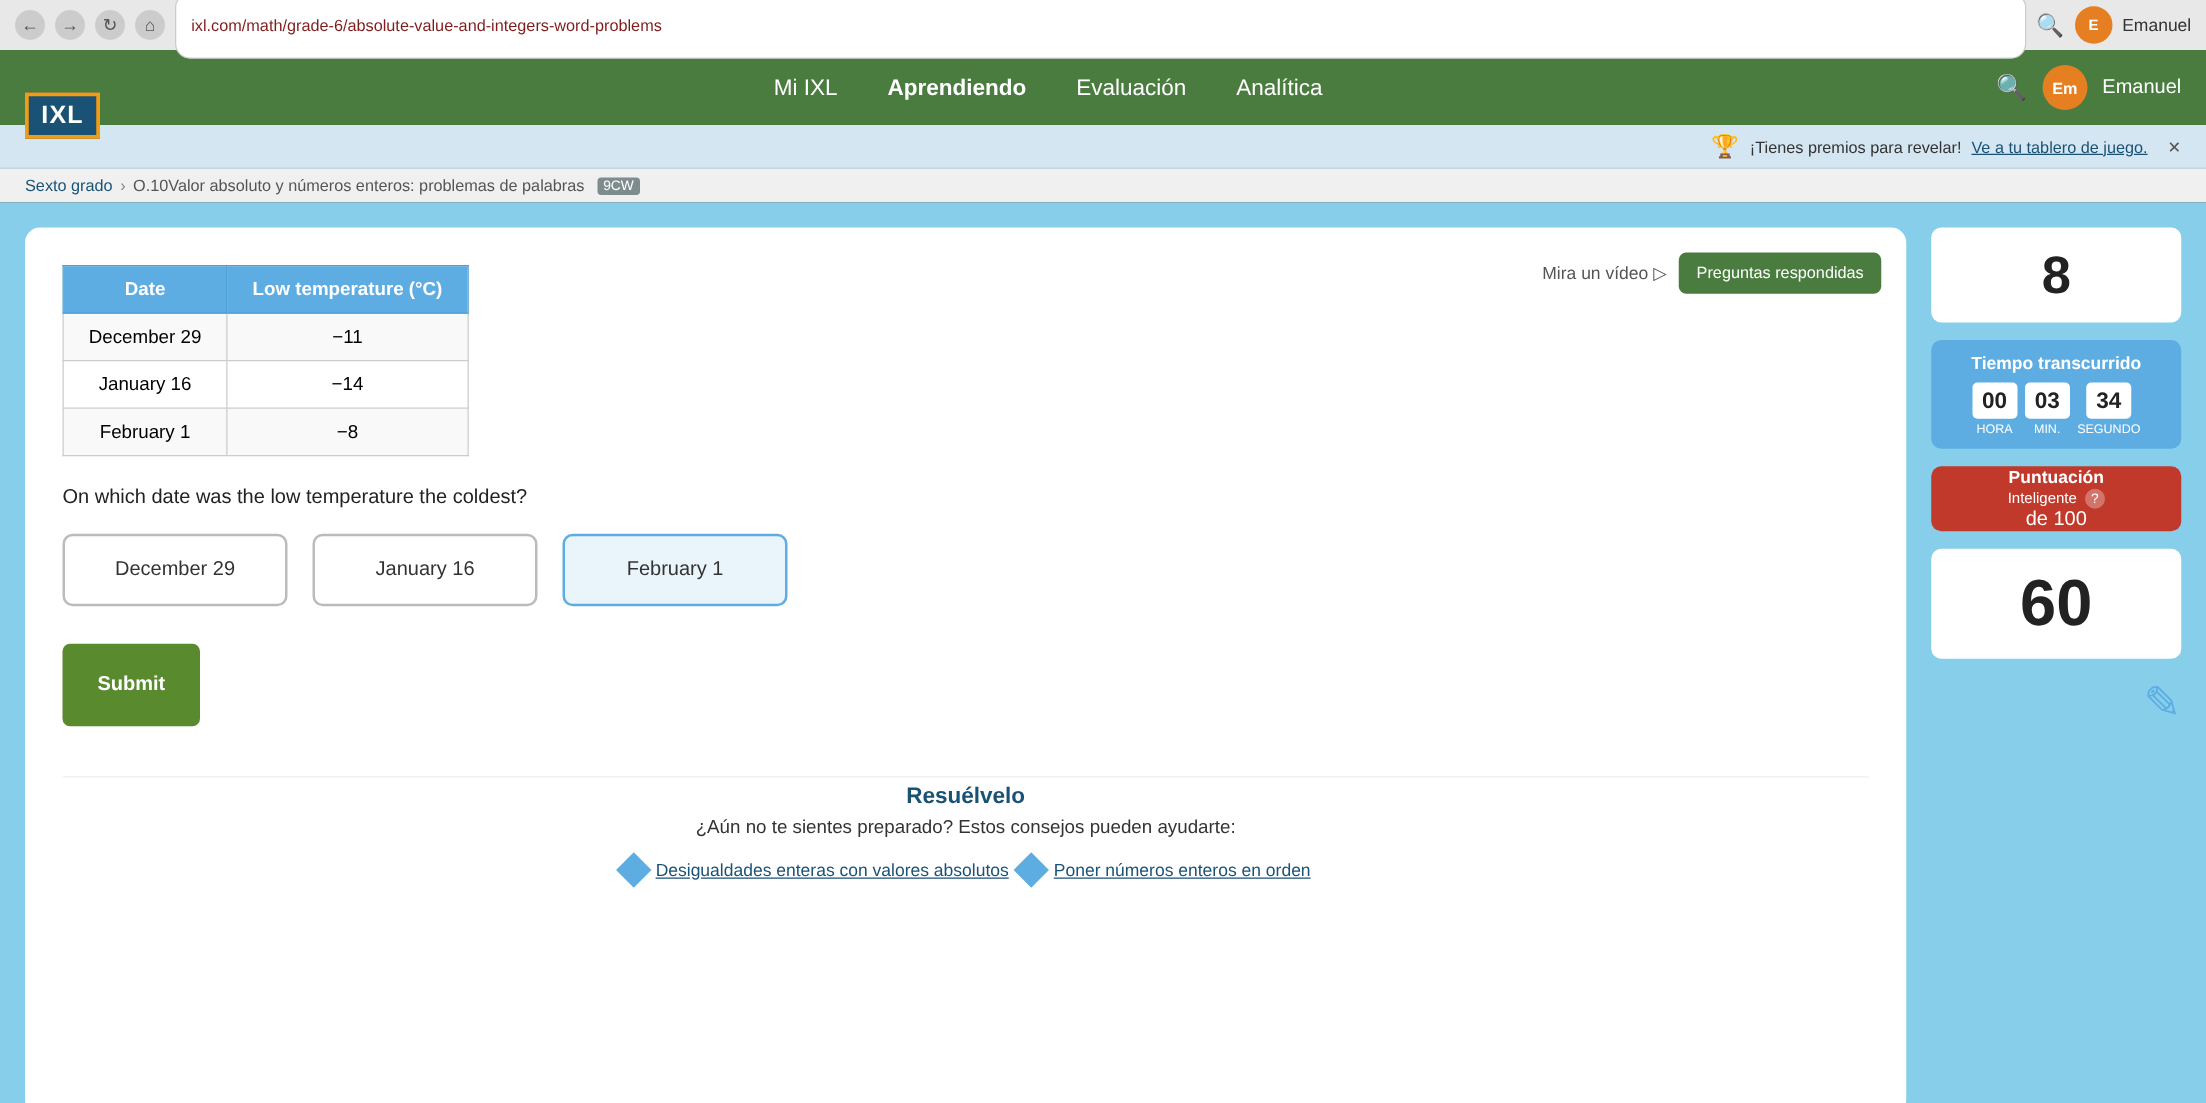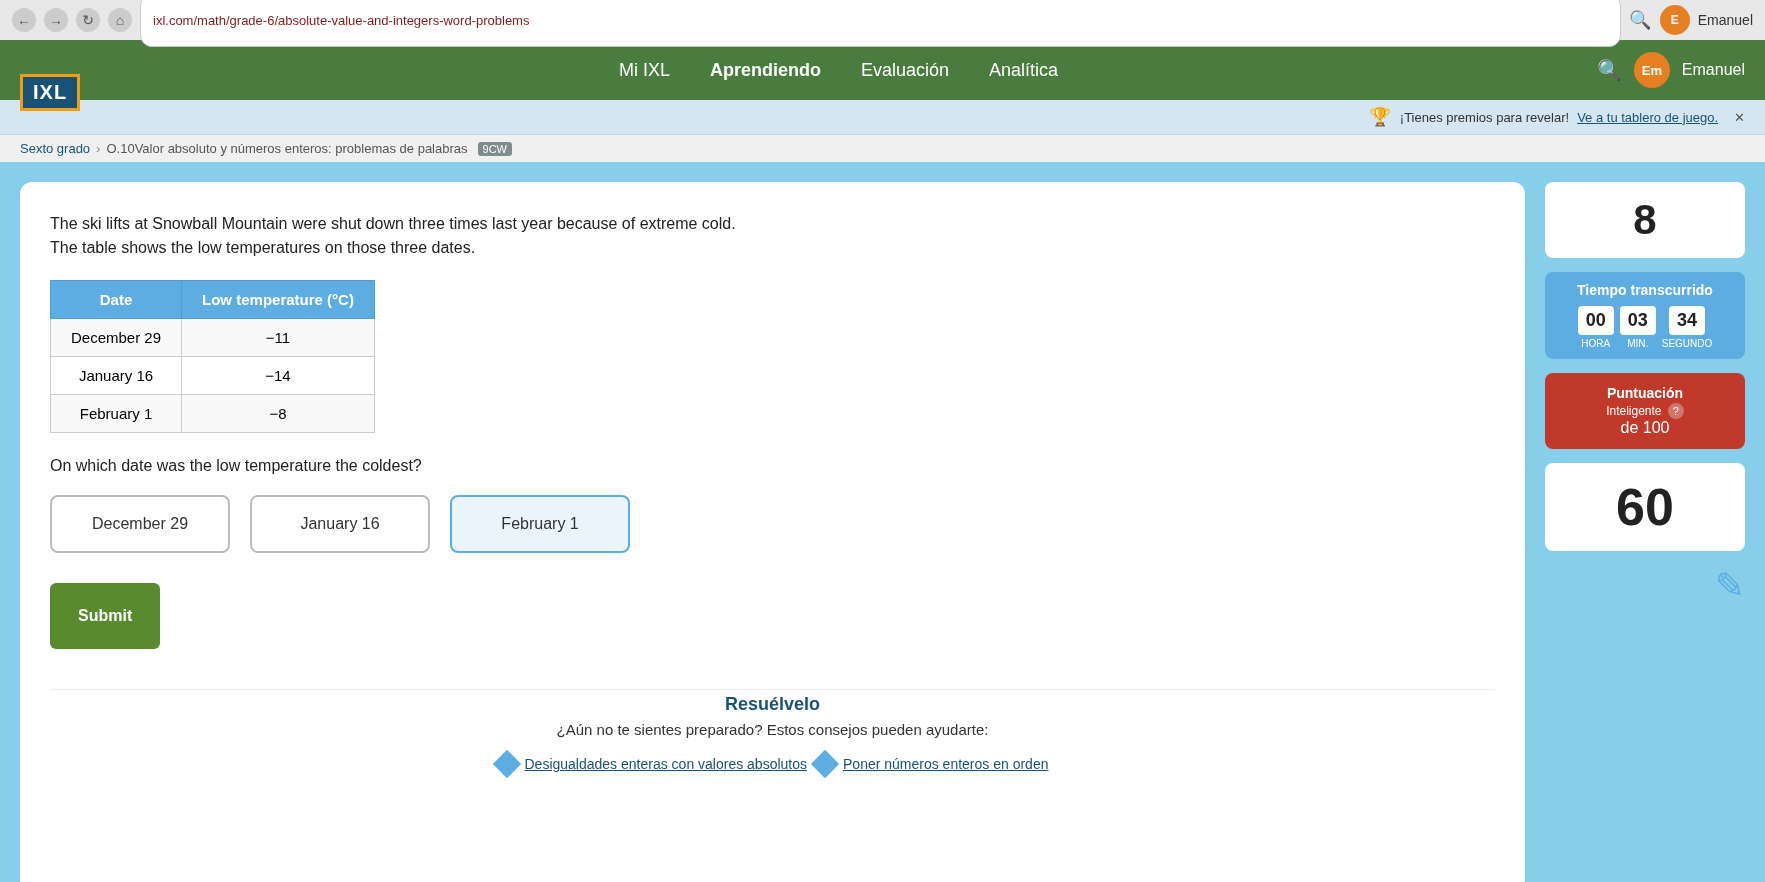--- a/index.html
+++ b/index.html
@@ -353,21 +353,20 @@
       font-size: 10px;
       color: white;
       margin-top: 3px;
     }
 
     .puntuacion-card {
       background: #c0392b;
       border-radius: 8px;
       width: 100%;
       text-align: center;
-      padding: 12px;
       color: white;
     }
     .puntuacion-title {
       font-size: 14px;
       font-weight: bold;
     }
     .puntuacion-subtitle {
       font-size: 12px;
       margin-top: 2px;
     }
@@ -440,23 +439,30 @@
   <span class="breadcrumb-sep">›</span>
   <span>O.10Valor absoluto y números enteros: problemas de palabras</span>
   <span class="breadcrumb-badge">9CW</span>
 </div>
 
 <div class="main-area">
 
   <div class="question-card">
 
     
-
-    
-    <p class="question-text">The ski lifts at Snowball Mountain were shut down three times last year because of extreme cold. The table shows the low temperatures on those three dates.</p>
+    <div class="top-right-actions">
+      <span class="watch-video-btn">
+        <span>Mira un vídeo</span>
+        <span> ▷</span>
+      </span>
+      <button class="preguntas-btn">Preguntas
+respondidas</button>
+    </div>
+
+    
 
     
     <table class="data-table">
       <thead>
         <tr>
           <th>Date</th>
           <th>Low temperature (°C)</th>
         </tr>
       </thead>
       <tbody>

